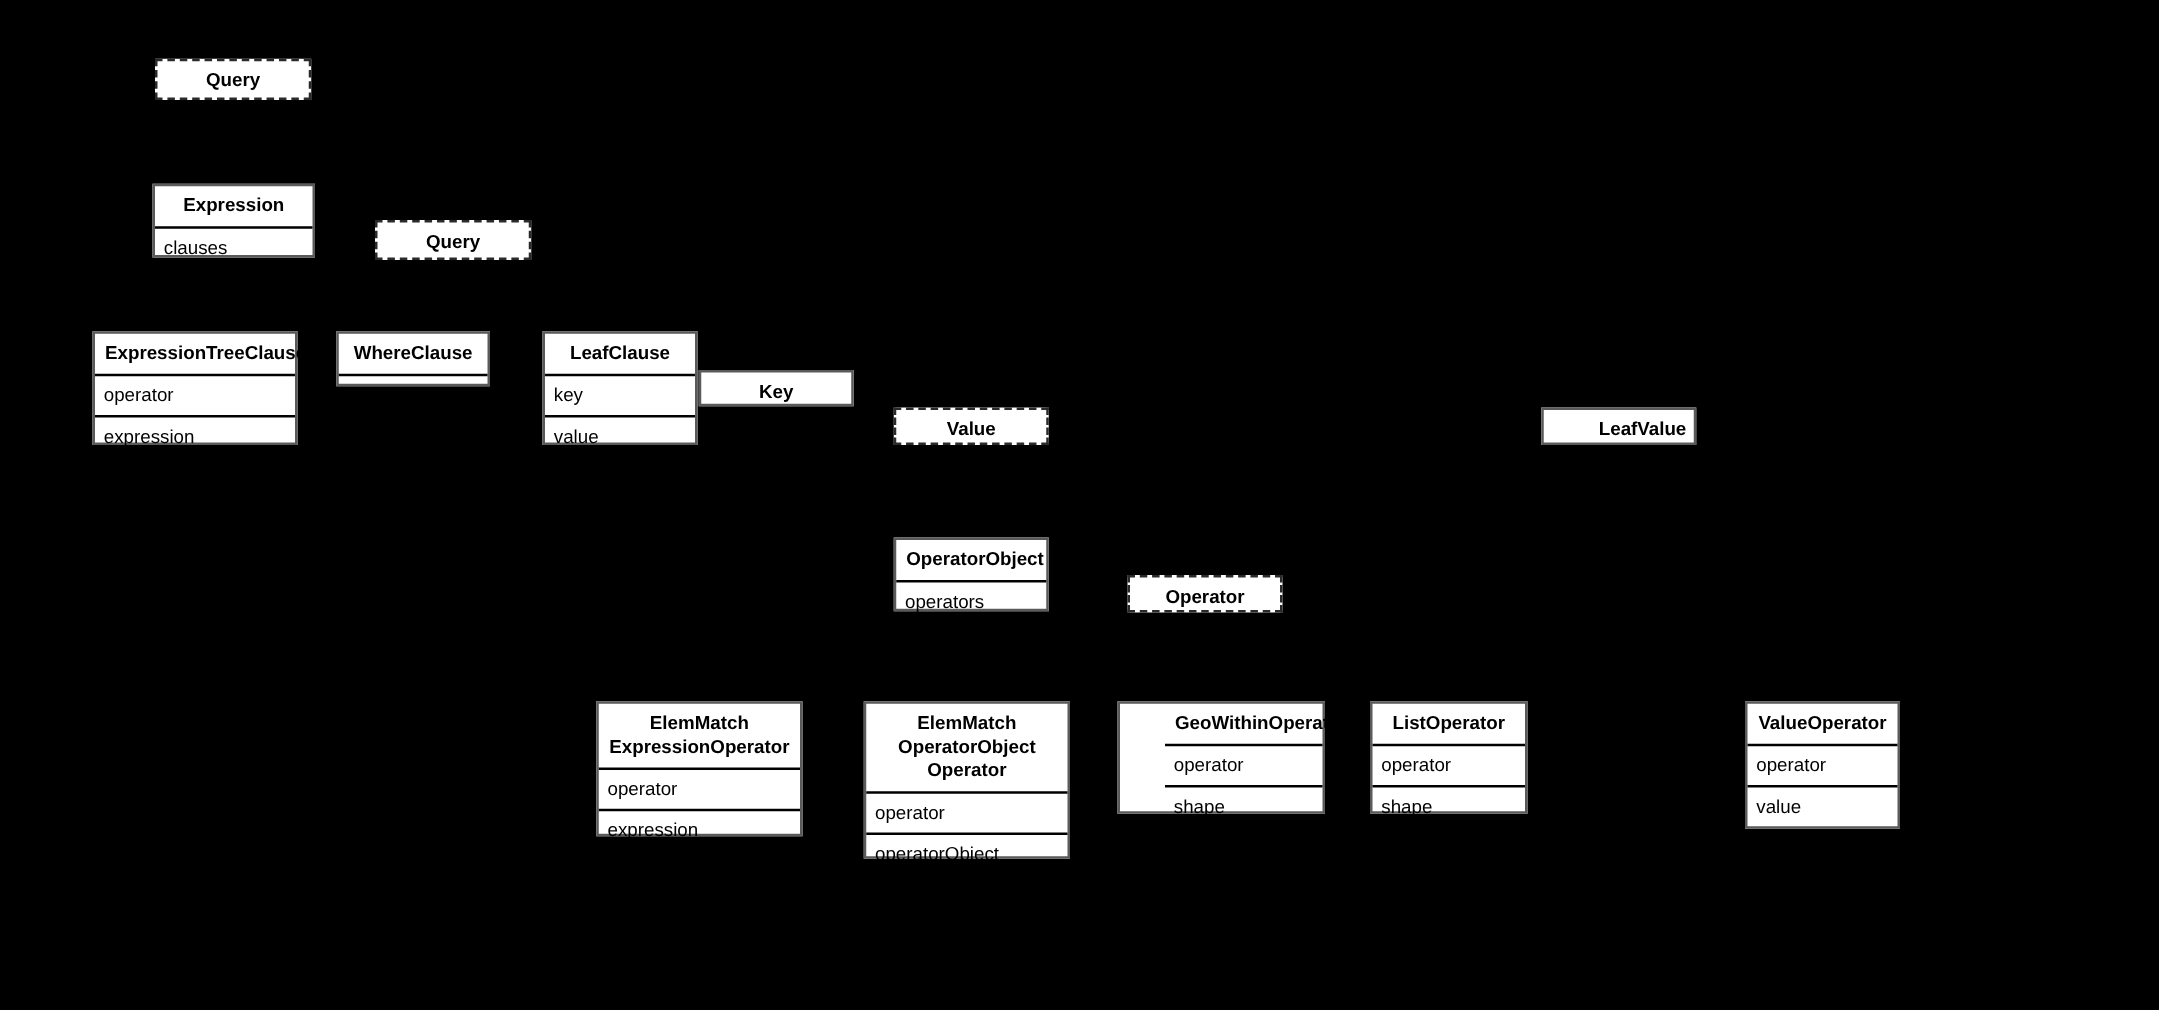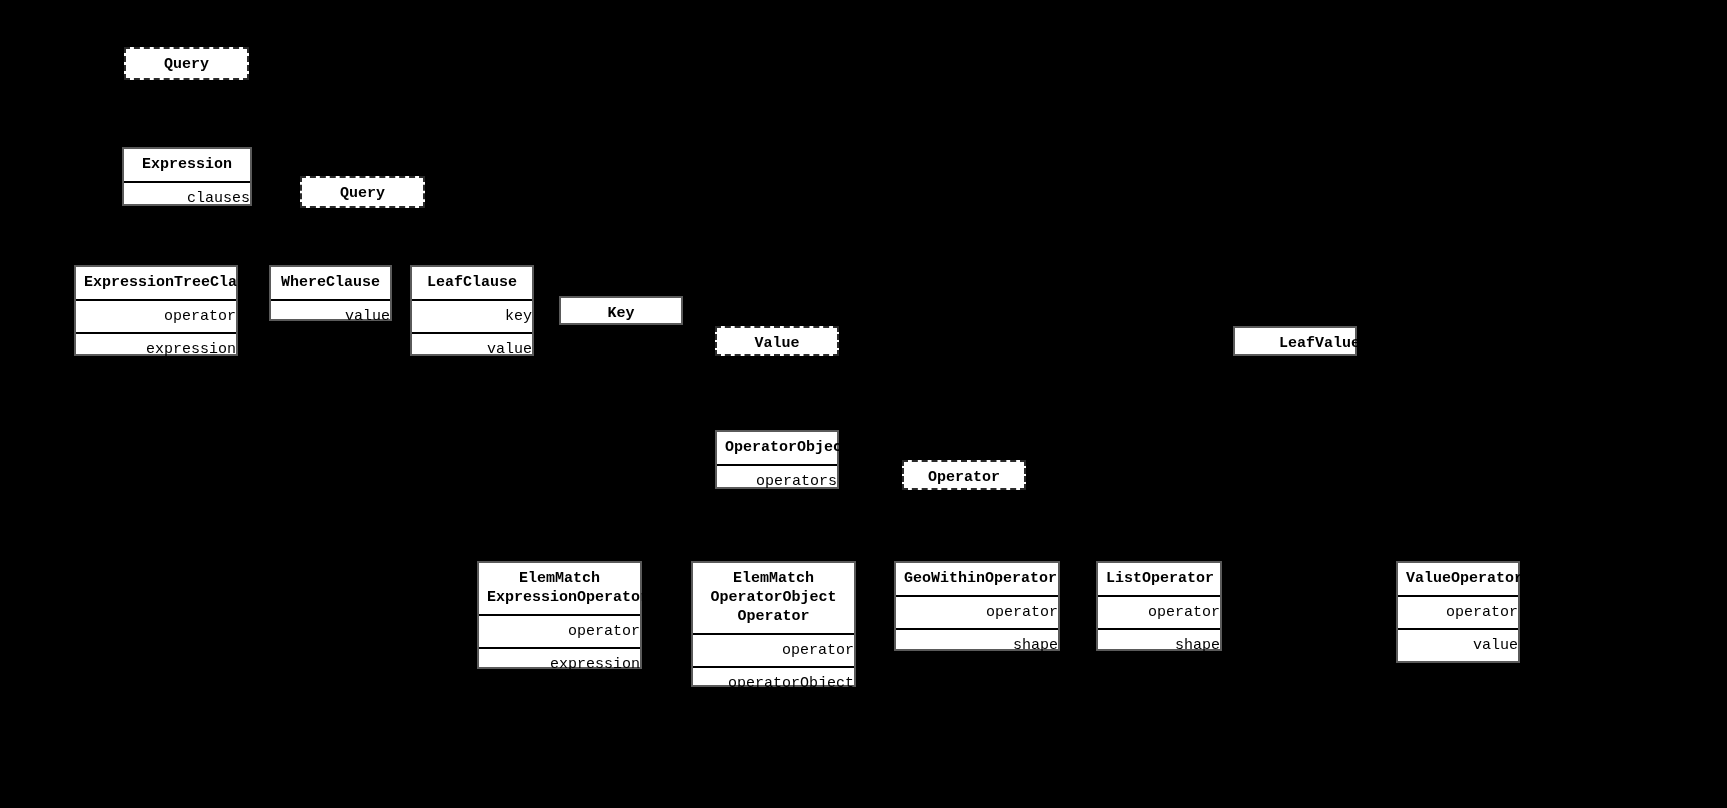--- a/index.html
+++ b/index.html
@@ -19,21 +19,20 @@
   #canvas {
     position: absolute;
     inset: 0;
   }
   .uml-class {
     position: absolute;
     background: #ffffff;
     color: #000000;
     box-sizing: border-box;
     border: 2px solid #000000;
-    font-family: Liberation Mono, monospace;
   }
   .uml-class.solid {
     border-style: solid;
     border-color: #5a5a5a;
   }
   .uml-class.dashed {
     border-style: dashed;
     border-color: #2a2a2a;
     border-width: 2px;
   }
@@ -45,21 +44,21 @@
     padding: 6px 8px 7px 8px;
     box-sizing: border-box;
     white-space: pre-line;
   }
   .uml-class.has-attrs > .uml-title {
     border-bottom: 2px solid #000000;
   }
   .uml-attr {
     font-size: 15px;
     line-height: 19px;
-    text-align: right;
+    text-align: left;
     padding: 6px 0 6px 7px;
     box-sizing: border-box;
     border-bottom: 2px solid #000000;
     white-space: nowrap;
     overflow: hidden;
   }
   .uml-attr:last-child {
     border-bottom: none;
   }
 </style>
@@ -75,25 +74,25 @@
       <div class="uml-attr">clauses</div>
     </div>
     <div class="uml-class dashed" style="left: 300px; top: 176px; width: 125px; height: 32px;">
       <div class="uml-title">Query</div>
     </div>
     <div class="uml-class solid has-attrs" style="left: 74px; top: 265px; width: 164px; height: 91px;">
       <div class="uml-title">ExpressionTreeClause</div>
       <div class="uml-attr">operator</div>
       <div class="uml-attr">expression</div>
     </div>
-    <div class="uml-class solid has-attrs" style="left: 269px; top: 265px; width: 123px; height: 56px;">
+    <div class="uml-class solid has-attrs" style="left: 269px; top: 265px; width: 123px; height: 44px;">
       <div class="uml-title">WhereClause</div>
       <div class="uml-attr">value</div>
     </div>
-    <div class="uml-class solid has-attrs" style="left: 410px; top: 265px; width: 124px; height: 91px;">
+    <div class="uml-class solid has-attrs" style="left: 434px; top: 265px; width: 124px; height: 91px;">
       <div class="uml-title">LeafClause</div>
       <div class="uml-attr">key</div>
       <div class="uml-attr">value</div>
     </div>
     <div class="uml-class solid" style="left: 559px; top: 296px; width: 124px; height: 29px;">
       <div class="uml-title">Key</div>
     </div>
     <div class="uml-class dashed" style="left: 715px; top: 326px; width: 124px; height: 30px;">
       <div class="uml-title">Value</div>
     </div>
@@ -113,21 +112,21 @@
       <div class="uml-attr">operator</div>
       <div class="uml-attr">expression</div>
     </div>
     <div class="uml-class solid has-attrs" style="left: 691px; top: 561px; width: 165px; height: 126px;">
       <div class="uml-title">ElemMatch
 OperatorObject
 Operator</div>
       <div class="uml-attr">operator</div>
       <div class="uml-attr">operatorObject</div>
     </div>
-    <div class="uml-class solid has-attrs" style="left: 894px; top: 561px; width: 166px; height: 90px;">
+    <div class="uml-class solid has-attrs" style="left: 894px; top: 561px; width: 166px; height: 90px; padding-left: 36px;">
       <div class="uml-title">GeoWithinOperator</div>
       <div class="uml-attr">operator</div>
       <div class="uml-attr">shape</div>
     </div>
     <div class="uml-class solid has-attrs" style="left: 1096px; top: 561px; width: 126px; height: 90px;">
       <div class="uml-title">ListOperator</div>
       <div class="uml-attr">operator</div>
       <div class="uml-attr">shape</div>
     </div>
     <div class="uml-class solid has-attrs" style="left: 1396px; top: 561px; width: 124px; height: 102px;">

